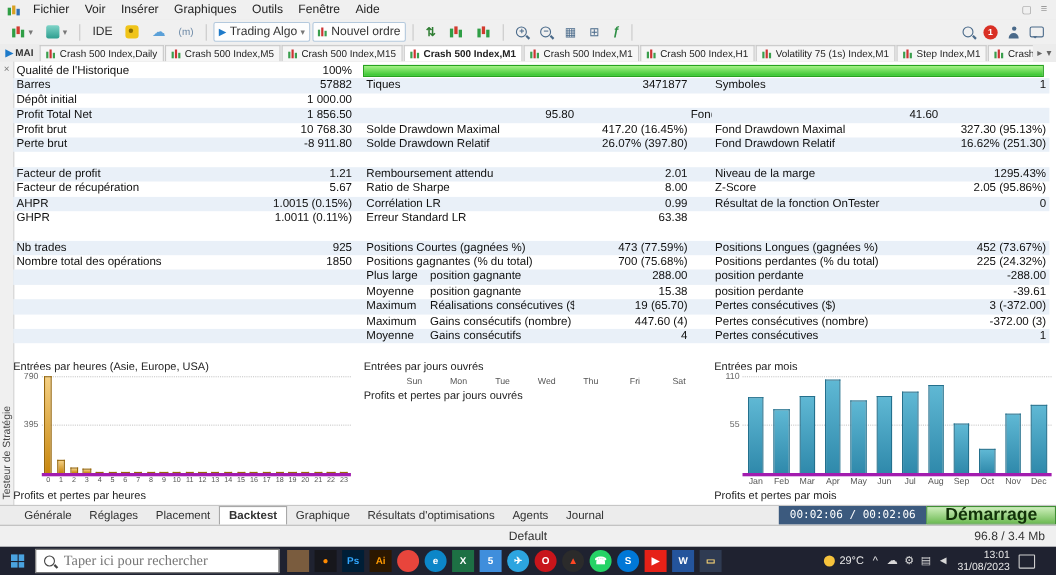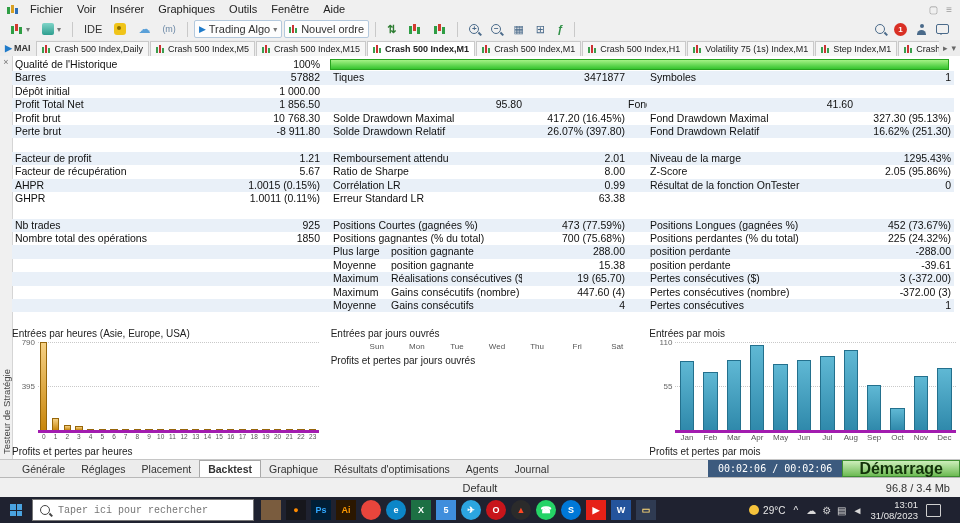--- a/index.html
+++ b/index.html
@@ -117,22 +117,22 @@
 
   
   #taskbar{position:absolute;top:497px;left:0;right:0;height:26px;background:#1f2230;display:flex;align-items:center;color:#e8e8e8;}
   .tb-start{width:32px;display:flex;justify-content:center;align-items:center;height:100%;}
   .win-logo{width:12px;height:12px;display:grid;grid-template-columns:1fr 1fr;grid-template-rows:1fr 1fr;gap:1px;}
   .win-logo i{background:#4aa3e0;}
   .tb-search{width:222px;height:22px;background:#ffffff;border:1px solid #777;display:flex;align-items:center;gap:6px;
     padding:0 7px;box-sizing:border-box;}
   .tb-search .mag{border-color:#444;}
   .tb-search .mag::after{background:#444;}
-  .tb-search input{border:none;outline:none;background:transparent;font-size:10px;color:#444;width:170px;
-    font-family:Liberation Mono, monospace;}
+  .tb-search input{border:none;outline:none;background:transparent;font-size:13px;color:#444;width:170px;
+    font-family:Liberation Serif, serif;}
   .tb-apps{display:flex;align-items:center;gap:5px;margin-left:7px;}
   .app-tile{width:20px;height:20px;display:flex;align-items:center;justify-content:center;font-size:9px;font-weight:bold;}
   .app-tile.circle{border-radius:50%;}
   .tb-right{margin-left:auto;display:flex;align-items:center;gap:8px;padding-right:6px;font-size:10px;}
   .ico-sun{width:10px;height:10px;border-radius:50%;background:#f6c33c;display:inline-block;}
   .weather{display:flex;align-items:center;gap:4px;}
   .tray{display:flex;align-items:center;gap:6px;color:#d8d8d8;font-size:10px;}
   .clock{text-align:right;line-height:11px;font-size:9.5px;}
   .notif{width:13px;height:11px;border:1px solid #cfcfcf;border-radius:1px;position:relative;}
   .edge-strip{width:4px;height:100%;border-left:1px solid #3a3d4d;}

